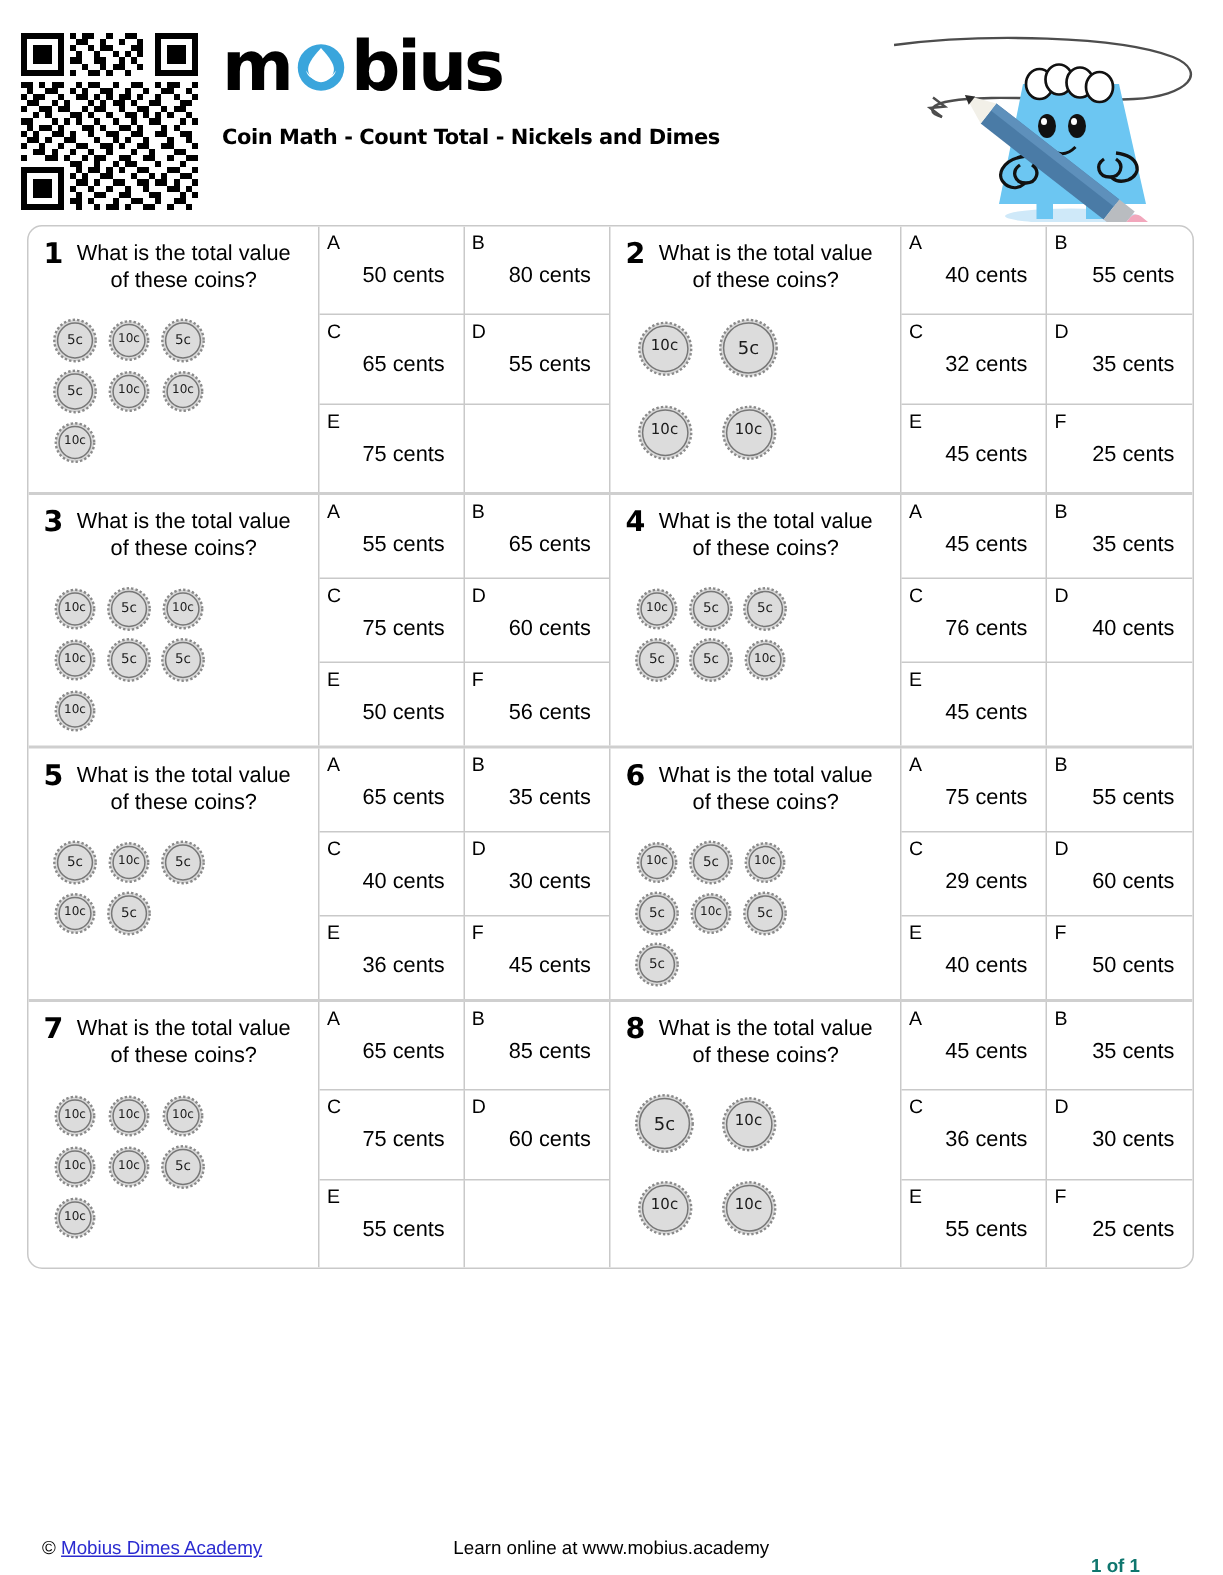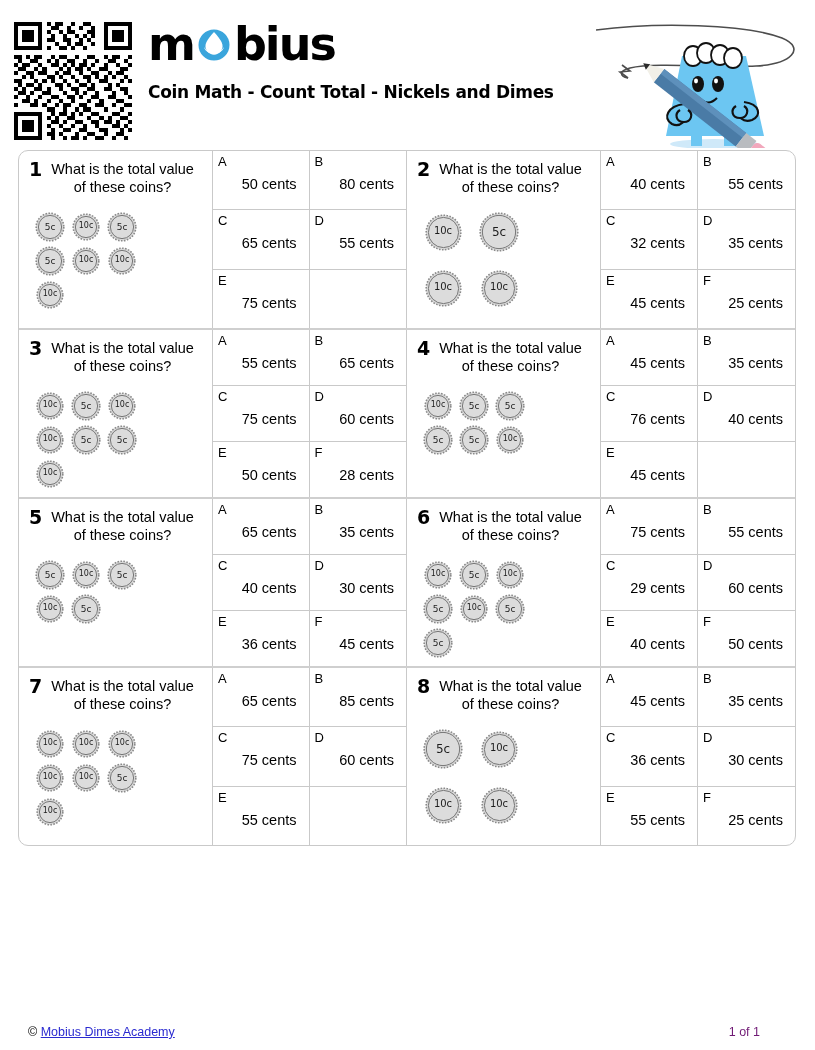--- a/index.html
+++ b/index.html
@@ -55,21 +55,21 @@
     position: relative;
     display: inline-block;
     width: 38px;
     height: 38px;
     vertical-align: -5px;
     margin: 0 1px;
   }
   .worksheet-title {
     font-family: "DejaVu Sans", sans-serif;
     font-weight: bold;
-    font-size: 17px;
+    font-size: 14px;
     line-height: 25px;
     margin-top: 12px;
     letter-spacing: -0.3px;
     color: #000;
     max-width: 445px;
   }
 
   .nameblock {
     position: absolute;
     left: 425px;
@@ -239,22 +239,23 @@
     position: absolute;
     left: 0;
     top: 5px;
     width: 815px;
     text-align: center;
     color: #000;
   }
   .f-right {
     position: absolute;
     right: 55px;
-    top: 5px;
-    color: #701a75;
+    top: 17px;
+    color: #0f766e;
+    font-weight: bold;
   }
 </style>
 </head>
 <body>
 
 <div class="header">
 
   <div class="qr">
     <svg width="118" height="118" viewBox="0 0 29 29" shape-rendering="crispEdges">
       <rect width="29" height="29" fill="#fff"></rect>
@@ -777,21 +778,21 @@
           <div class="opt rightcol">
             <div class="opt-letter">D</div>
             <div class="opt-value">60 cents</div>
           </div>
           <div class="opt lastrow">
             <div class="opt-letter">E</div>
             <div class="opt-value">50 cents</div>
           </div>
           <div class="opt rightcol lastrow">
             <div class="opt-letter">F</div>
-            <div class="opt-value">28 cents</div>
+            <div class="opt-value">56 cents</div>
           </div>
         </div>
       </div>
       <div class="qcell">
         <div class="prompt">
           <div class="qnum">4</div>
           <div class="qtext">What is the total value of these coins?</div>
           <div class="coins">
             <div class="coinrow" style="gap: 6px;">
               <div class="coin" style="width: 30px; height: 30px;">
@@ -1190,14 +1191,15 @@
         </div>
       </div>
     </div>
   </div>
 
 <div class="footer">
   <div class="f-left">
     <span>©</span>
     <a href="#">Mobius Dimes Academy</a>
   </div>
+  <div class="f-center">Learn online at www.mobius.academy</div>
   <div class="f-right">1 of 1</div>
 </div>
 
 </body></html>

